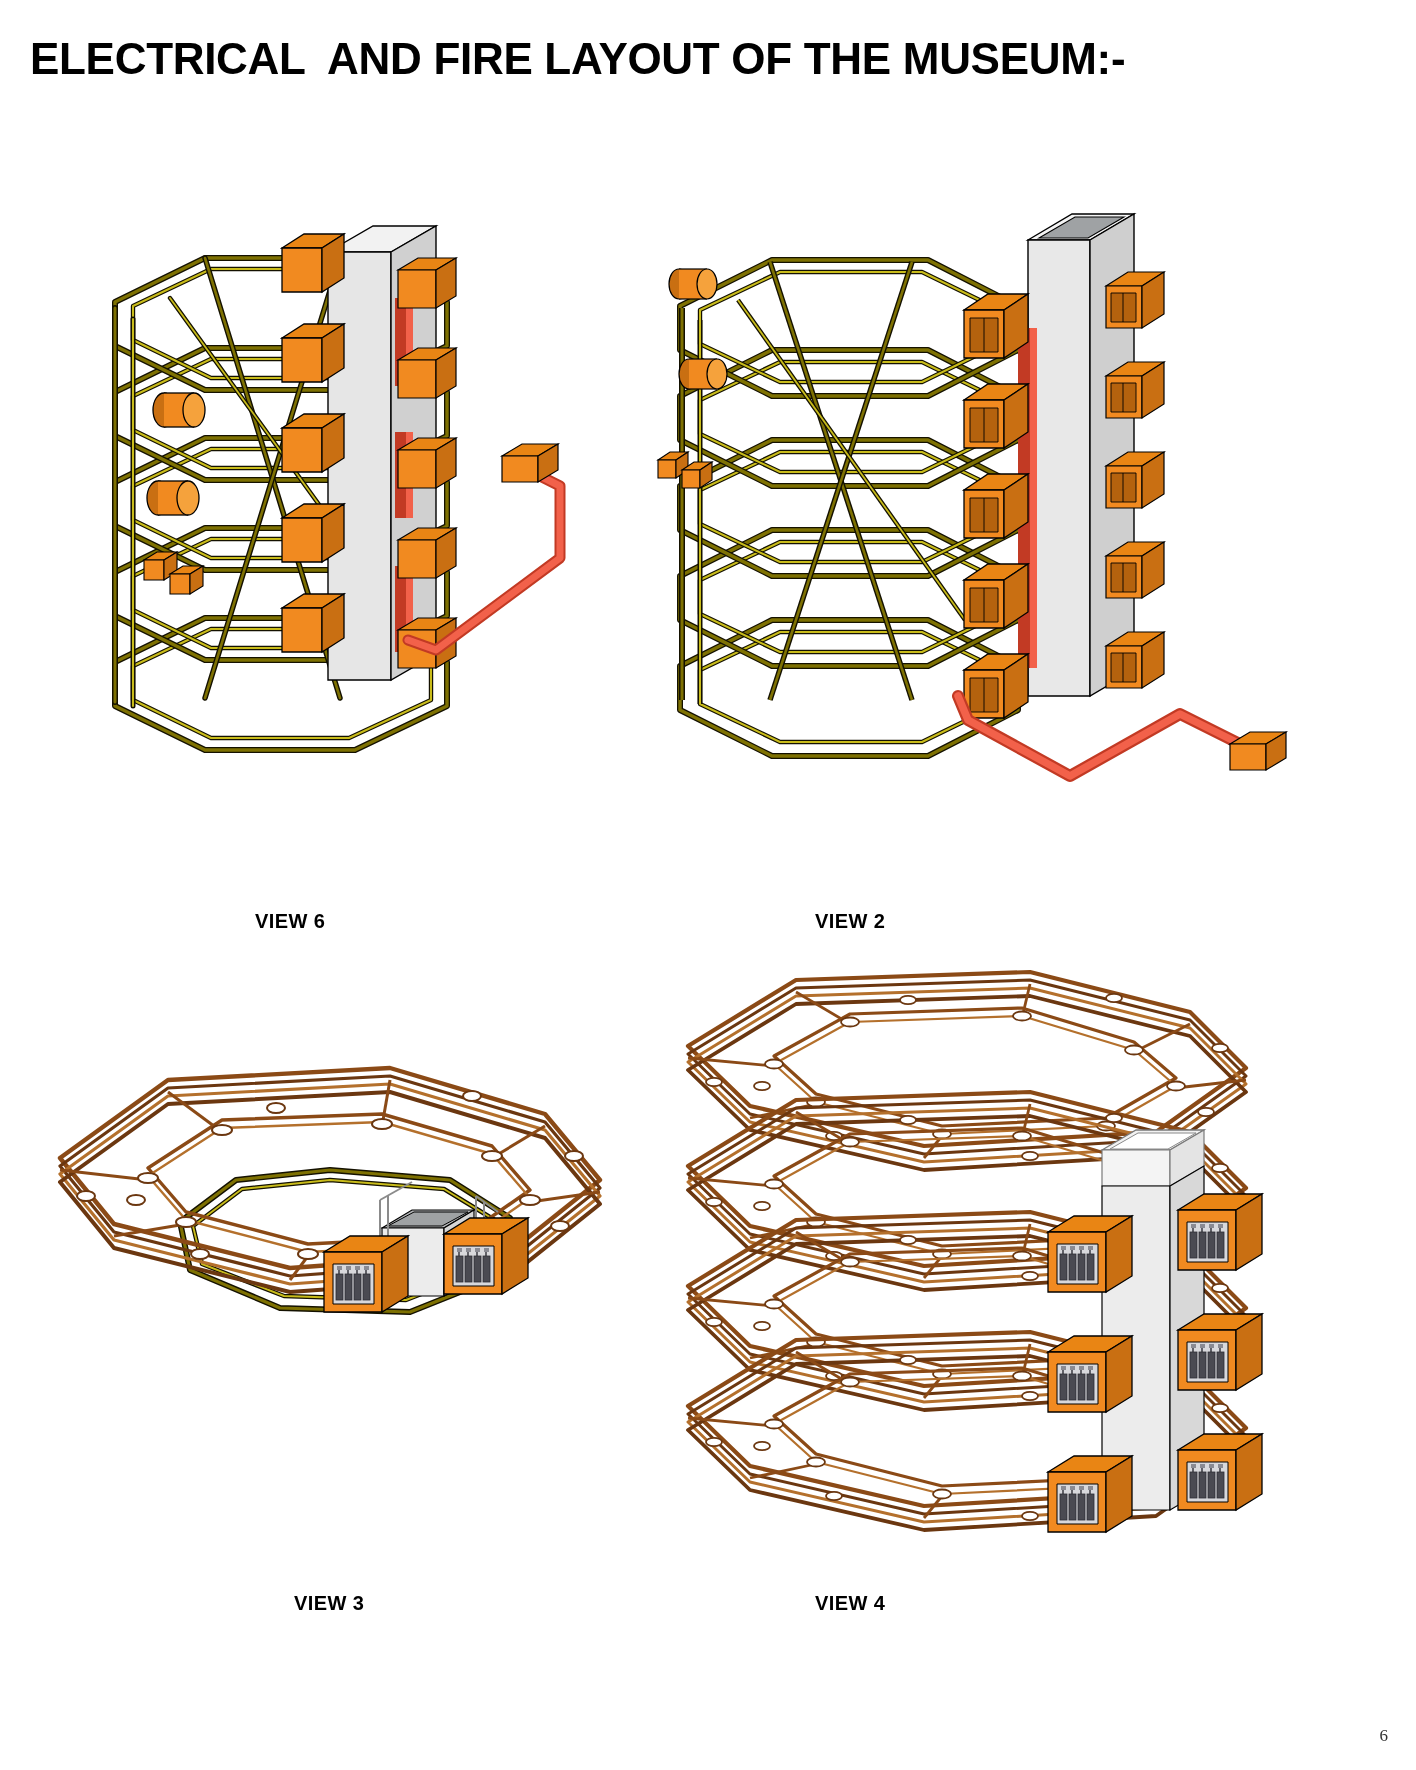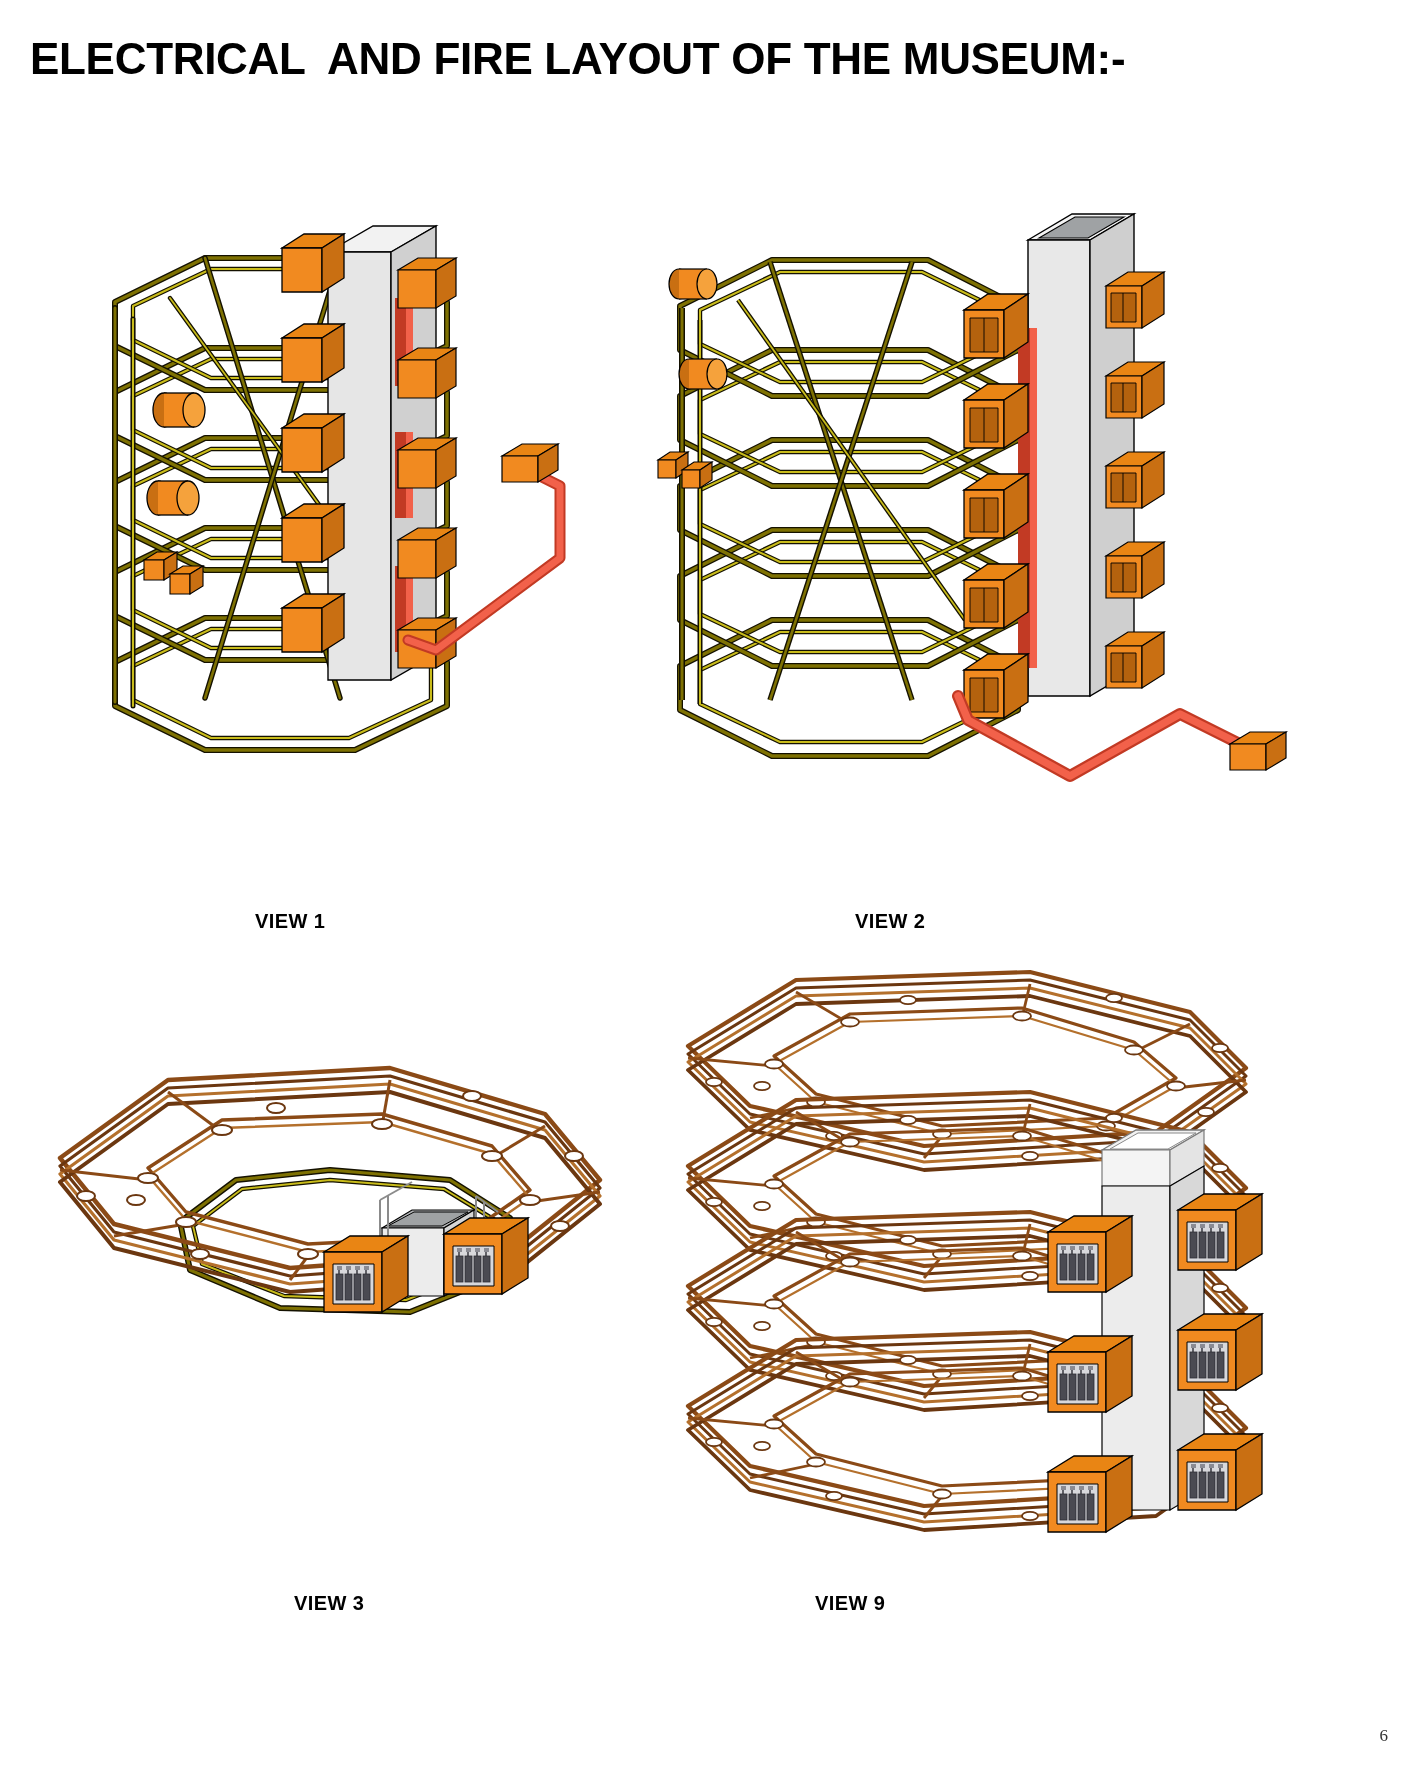--- a/index.html
+++ b/index.html
@@ -31,21 +31,21 @@
 
   .view-caption{
     position:absolute;
     font-size:20px;
     font-weight:bold;
     letter-spacing:0.4px;
     color:#000;
     white-space:nowrap;
   }
   #cap1{left:255px;  top:910px;}
-  #cap2{left:815px;  top:910px;margin-left:40px;}
+  #cap2{left:815px;  top:910px;}
   #cap3{left:294px;  top:1592px;}
   #cap4{left:815px;  top:1592px;}
 
   .page-number{
     position:absolute;
     right:28px; bottom:24px;
     font-size:17px;
     color:#333;
     font-family:"Liberation Serif", serif;
   }
@@ -575,20 +575,20 @@
         <g transform="translate(398,506)">
             <use href="#v4panel"></use>
           </g>
         <g transform="translate(528,484)">
             <use href="#v4panel"></use>
           </g>
       </g>
     </svg>
   </div>
 
-  <div class="view-caption" id="cap1">VIEW 1</div>
+  <div class="view-caption" id="cap1">VIEW 6</div>
   <div class="view-caption" id="cap2">VIEW 2</div>
   <div class="view-caption" id="cap3">VIEW 3</div>
-  <div class="view-caption" id="cap4">VIEW 9</div>
+  <div class="view-caption" id="cap4">VIEW 4</div>
 
   <div class="page-number">6</div>
 
 </div>
 
 </body></html>

